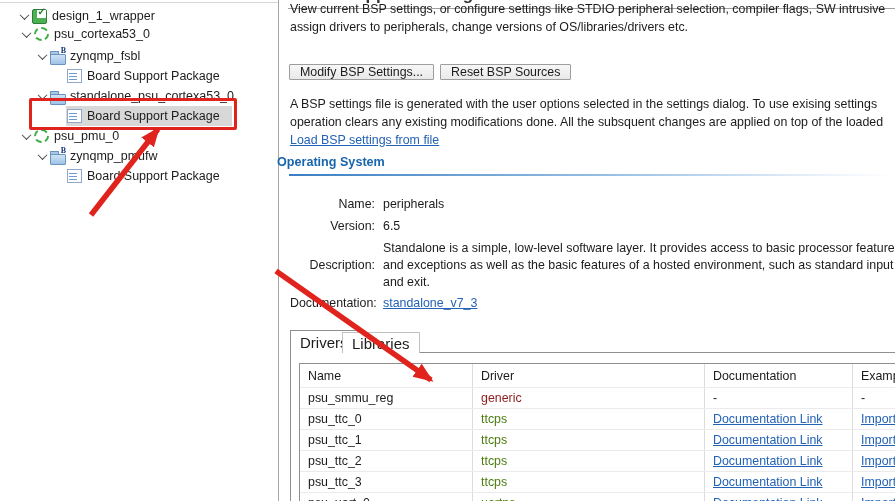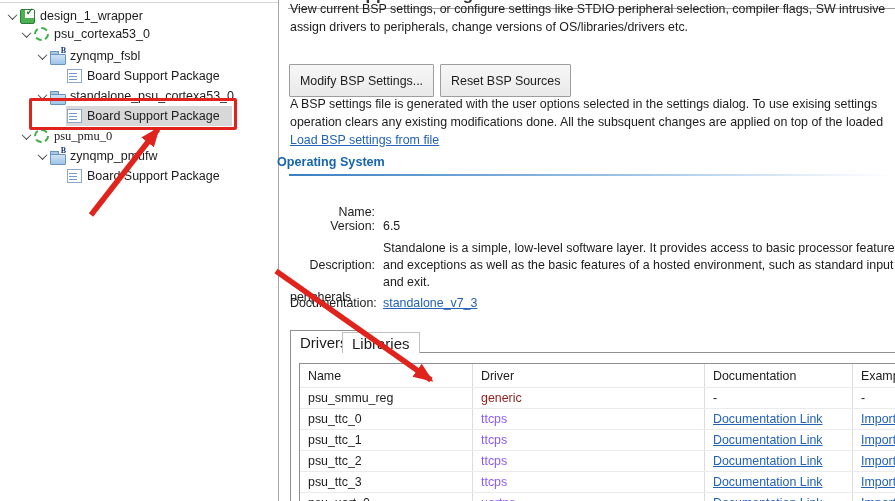--- a/index.html
+++ b/index.html
@@ -36,64 +36,64 @@
 
   
   #page-title { position:absolute; left:290px; top:-15px; font-size:17px; font-weight:bold; color:#333; white-space:nowrap; }
   #title-rule { position:absolute; left:288px; top:8px; width:607px; height:1px; background:#9f9f9f; }
 
   .para { position:absolute; left:290px; font-size:12.4px; line-height:17.5px; white-space:nowrap; }
   #intro-para { top:1px; }
   #note-para { top:96px; }
 
   #button-row { position:absolute; left:289px; top:64px; display:flex; gap:6px; }
-  .btn { height:33px; padding:0 10px; font-size:12.4px; font-family:"Liberation Sans",sans-serif; color:#1c1c1c;
+  .btn { height:16px; padding:0 10px; font-size:12.4px; font-family:"Liberation Sans",sans-serif; color:#1c1c1c;
     background:linear-gradient(#f7f7f7,#e9e9e9); border:1px solid #9d9d9d; border-radius:1px; white-space:nowrap; }
 
   a.link { color:#2362b5; text-decoration:underline; cursor:pointer; }
   #load-link { position:absolute; left:290px; top:133px; font-size:12.4px; white-space:nowrap; }
 
   #os-heading { position:absolute; left:277px; top:155px; font-size:12.6px; font-weight:bold; color:#1765ad; }
   #os-rule { position:absolute; left:289px; top:174px; width:606px; height:2px;
     background:linear-gradient(to right, #3a7fc2, #9cc2e5 55%, #eef4fb 90%, #ffffff); }
 
   .field { position:absolute; left:290px; width:604px; display:flex; font-size:12.4px; line-height:17px; }
   .field .flabel { width:85px; text-align:right; margin-right:8px; flex:0 0 85px; white-space:nowrap; }
   .field .fvalue { white-space:nowrap; }
-  #field-name { top:204px;flex-direction:column; } #field-version { top:218px; }
+  #field-name { top:196px; } #field-version { top:218px; }
   #field-desc { top:240px; } #field-desc .flabel { align-self:center; }
   #field-doc { top:295px; }
 
   
   .tab { position:absolute; font-size:15px; background:#fff; z-index:3; display:flex; align-items:center; padding:0 9px; white-space:nowrap; }
   #tab-drivers { left:290px; top:330px; height:23px; border:1px solid #8f8f8f; border-bottom:none; }
   #tab-libraries { left:342px; top:332px; height:21px; border:1px solid #c2c2c2; border-bottom:none; }
   #tab-panel { position:absolute; left:290px; top:352px; width:724px; height:149px; border-top:1px solid #8f8f8f; border-left:1px solid #8f8f8f; background:#fff; z-index:2; }
 
   #bsp-table { position:absolute; left:8px; top:10px; width:702px; border:1px solid #8f8f8f; background:#fff; }
   .trow { display:flex; height:21px; border-top:1px solid #ebebeb; }
   .trow.thead { height:23px; border-top:none; }
   .tcell { padding-left:8px; display:flex; align-items:center; font-size:12.4px; white-space:nowrap; overflow:hidden; border-left:1px solid #dcdcdc; }
   .tcell:first-child { border-left:none; }
   .c-name { flex:0 0 172px; } .c-driver { flex:0 0 232px; } .c-doc { flex:0 0 148px; } .c-ex { flex:1; }
-  .drv-generic { color:#8e1c1c; } .drv-normal { color:#8b5cf6; }
+  .drv-generic { color:#8e1c1c; } .drv-normal { color:#4d7c0f; }
 
   
   #red-box { position:absolute; left:29px; top:98px; width:208px; height:32px; border:3px solid #e0231c; border-radius:2px; z-index:20; }
   #anno-svg { position:absolute; left:0; top:0; width:895px; height:501px; z-index:21; pointer-events:none; }
 </style>
 </head>
 <body>
 
 <div id="stage">
 
   <div id="tree-panel">
     <div id="tree-top-line"></div>
     <div id="tree-rows">
-        <div class="tree-row" style="top: 6px; padding-left: 4px;">
+        <div class="tree-row" style="top: 6px; padding-left: 16px;">
           <span class="chev-slot">
             <span class="chev"></span>
           </span>
           <span class="selwrap">
             <span class="ic ic-design"></span>
             <span>design_1_wrapper</span>
           </span>
         </div>
         <div class="tree-row" style="top: 24px; padding-left: 18px;">
           <span class="chev-slot">
@@ -135,21 +135,21 @@
         </div>
         <div class="tree-row" style="top: 106px; padding-left: 50px;">
           <span class="chev-slot">
             <span class="chev hidden"></span>
           </span>
           <span class="selwrap sel">
             <span class="ic ic-doc"></span>
             <span>Board Support Package</span>
           </span>
         </div>
-        <div class="tree-row" style="top: 126px; padding-left: 18px; font-family: Liberation Serif, serif;">
+        <div class="tree-row" style="top: 126px; padding-left: 18px;">
           <span class="chev-slot">
             <span class="chev"></span>
           </span>
           <span class="selwrap">
             <span class="ic ic-chip"></span>
             <span>psu_pmu_0</span>
           </span>
         </div>
         <div class="tree-row" style="top: 146px; padding-left: 34px;">
           <span class="chev-slot">

